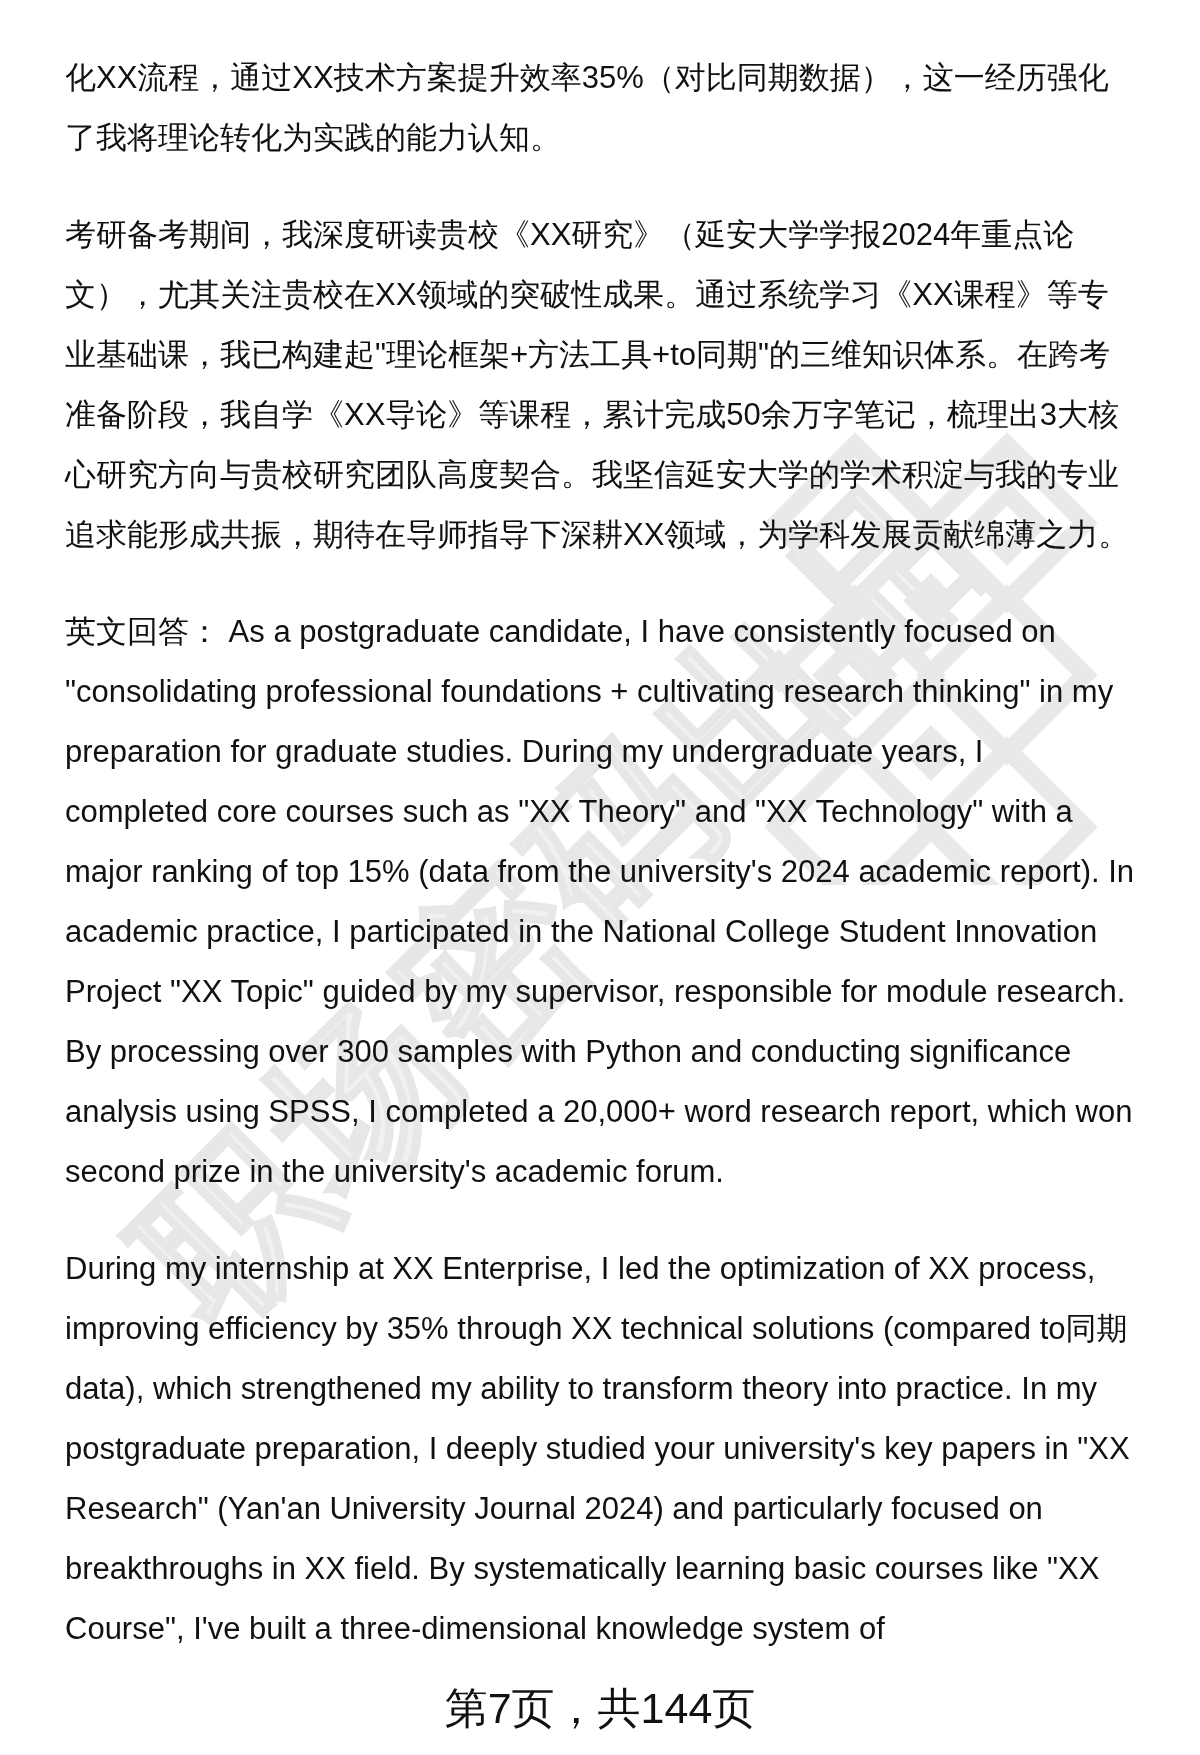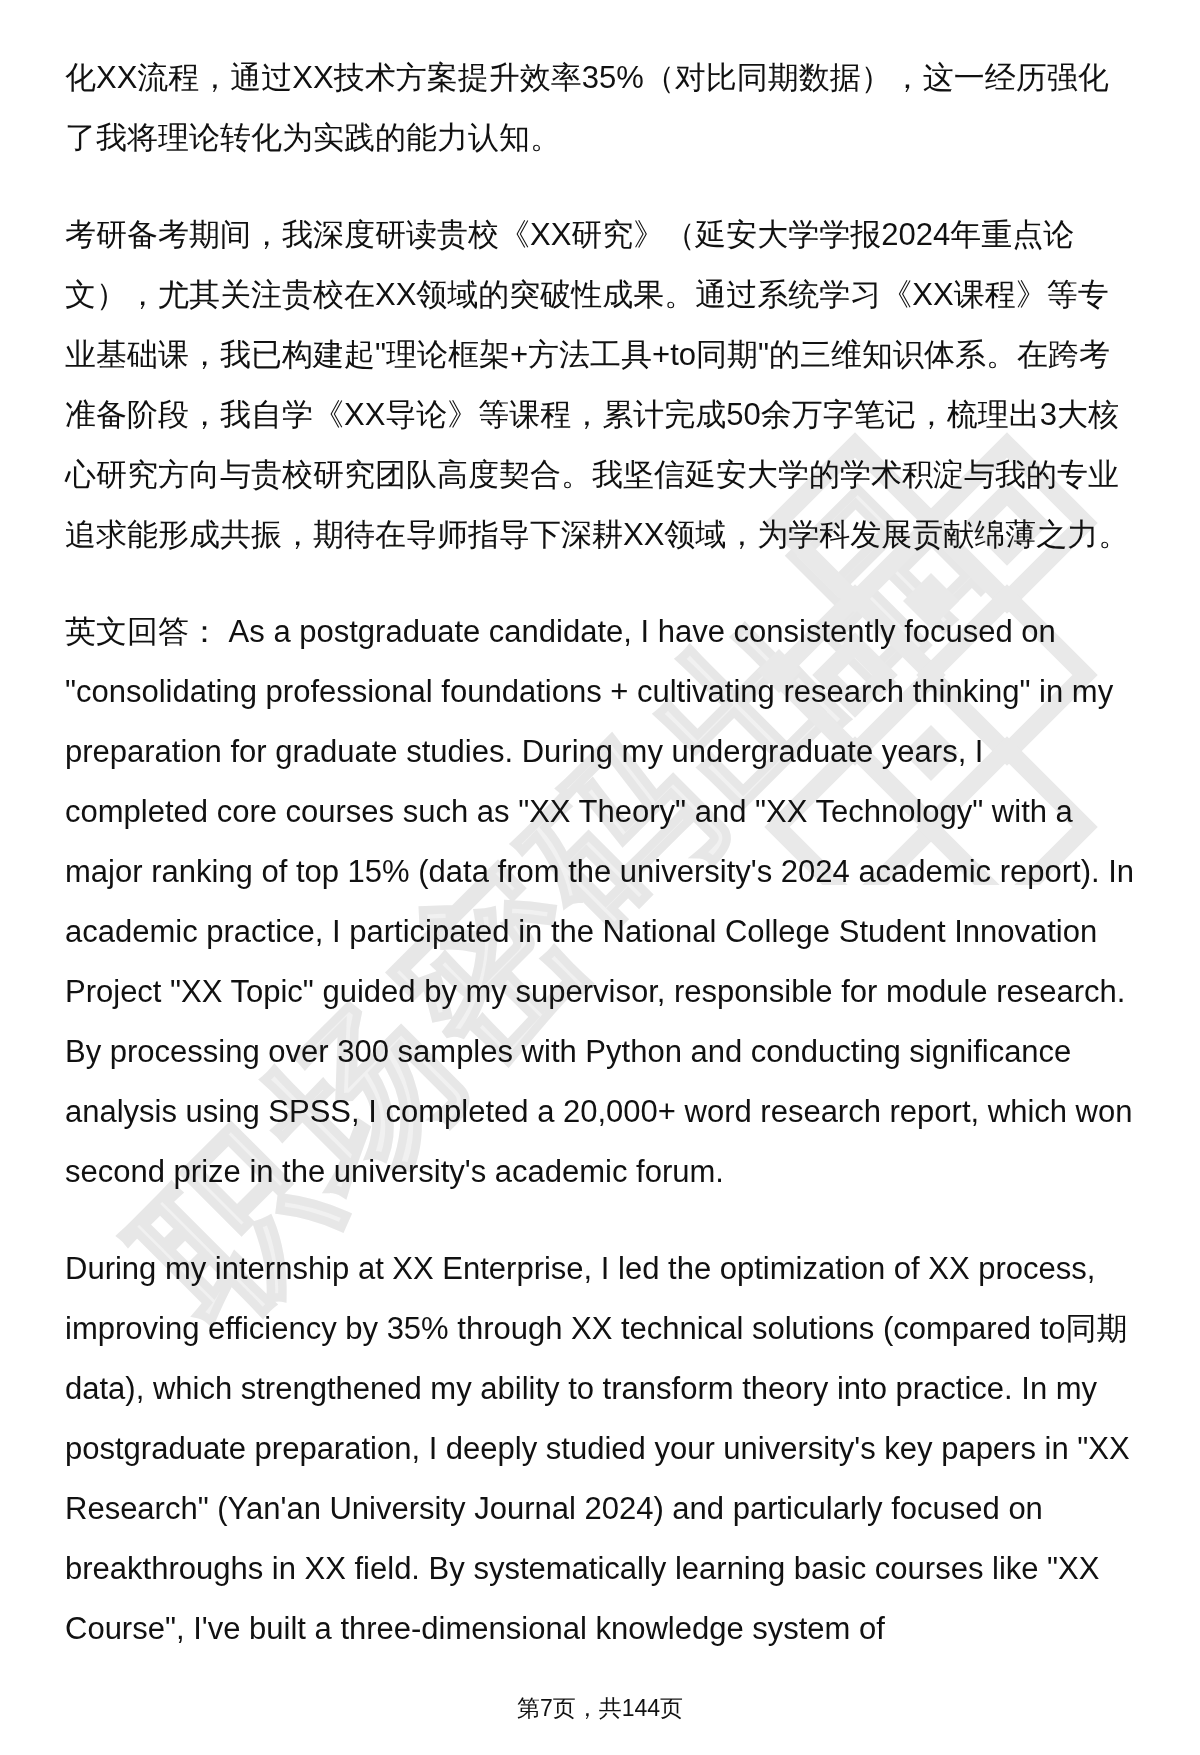--- a/index.html
+++ b/index.html
@@ -61,21 +61,21 @@
   
   .footer {
     position: absolute;
     z-index: 1;
     left: 0;
     right: 0;
     top: 1678px;
     height: 60px;
     line-height: 60px;
     text-align: center;
-    font-size: 23px;
+    font-size: 43px;
     color: #111111;
   }
 </style>
 </head>
 <body>
 
 <div class="page">
 
   <div class="watermark">
     <div class="wm-text">职场密码出品</div>

